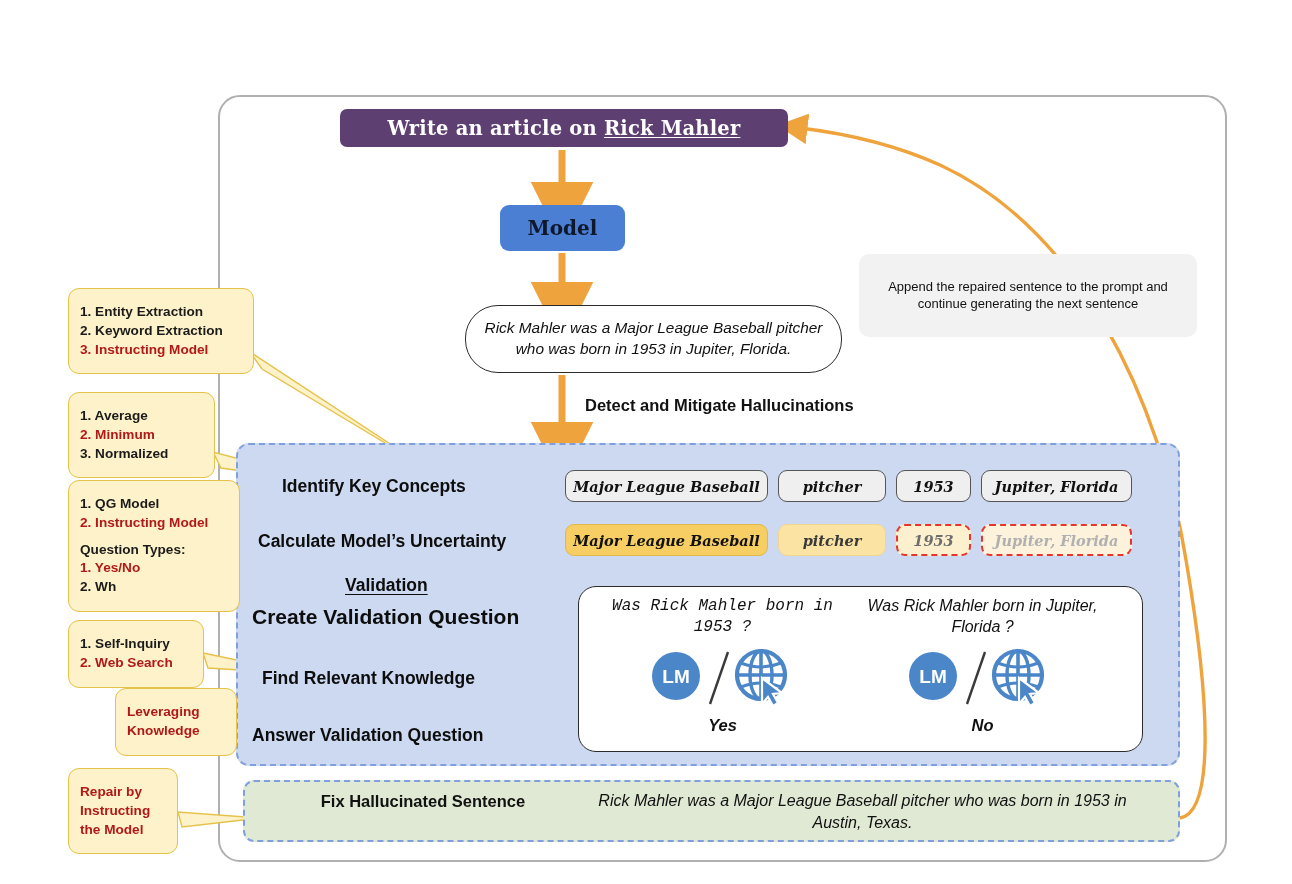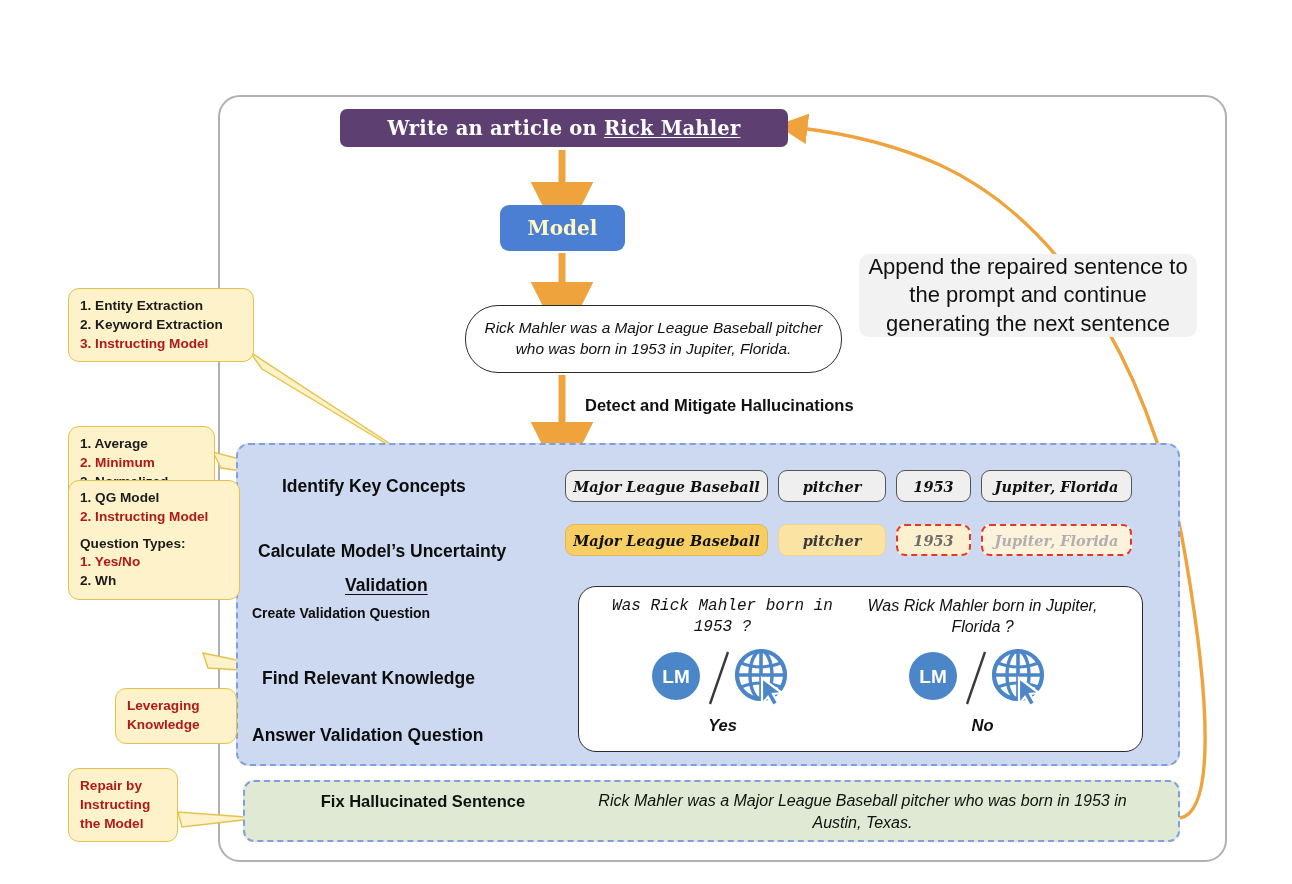--- a/index.html
+++ b/index.html
@@ -18,44 +18,44 @@
   
   .prompt-box{position:absolute;left:340px;top:109px;width:448px;height:38px;
     background:#5d3f72;border-radius:7px;display:flex;align-items:center;justify-content:center;}
   .prompt-box span{font-family:"DejaVu Serif", serif;font-weight:bold;font-size:19.5px;color:#ffffff;
     letter-spacing:.2px;}
   .prompt-box .underl{text-decoration:underline;text-underline-offset:2px;}
 
   
   .model-box{position:absolute;left:500px;top:205px;width:125px;height:46px;
     background:#4a7fd4;border-radius:9px;display:flex;align-items:center;justify-content:center;}
-  .model-box span{font-family:"DejaVu Serif", serif;font-weight:bold;font-size:20px;color:#fef9c3;}
+  .model-box span{font-family:"DejaVu Serif", serif;font-weight:bold;font-size:20px;color:#0f172a;}
 
   
   .sent-box{position:absolute;left:465px;top:305px;width:375px;height:66px;
     border:1.6px solid #2b2b2b;border-radius:33px;background:#fff;
     display:flex;align-items:center;justify-content:center;text-align:center;}
   .sent-box .t{font-style:italic;font-size:15.4px;line-height:1.35;color:#111;width:350px;}
 
   .detect-label{position:absolute;left:585px;top:396px;font-size:16.5px;font-weight:bold;color:#111;}
 
   
   .grey-callout{position:absolute;left:859px;top:254px;width:338px;height:83px;
     background:#f2f2f2;border-radius:10px;display:flex;align-items:center;justify-content:center;}
-  .grey-callout .t{font-size:22px;line-height:1.3;color:#111;text-align:center;width:320px;}
+  .grey-callout .t{font-size:13px;line-height:1.3;color:#111;text-align:center;width:320px;}
 
   
   .blue-panel{position:absolute;left:236px;top:443px;width:944px;height:323px;
     background:#ccd9f0;border:2.2px dashed #7fa0dd;border-radius:13px;box-sizing:border-box;}
 
   .row-label{position:absolute;font-weight:bold;color:#0d0d0d;white-space:nowrap;}
   .lbl-ikc{left:282px;top:476px;font-size:17.5px;}
-  .lbl-cmu{left:258px;top:531px;font-size:17.5px;margin-top:10px;}
+  .lbl-cmu{left:258px;top:531px;font-size:17.5px;}
   .lbl-validation{left:345px;top:575px;font-size:17.5px;text-decoration:underline;text-underline-offset:3px;}
-  .lbl-cvq{left:252px;top:605px;font-size:14px;}
+  .lbl-cvq{left:252px;top:605px;font-size:21px;}
   .lbl-frk{left:262px;top:668px;font-size:17.5px;}
   .lbl-avq{left:252px;top:725px;font-size:17.5px;}
 
   
   .chip-row{position:absolute;display:flex;align-items:center;}
   .chip{box-sizing:border-box;display:flex;align-items:center;justify-content:center;
     font-family:"DejaVu Serif", serif;font-weight:bold;font-style:italic;font-size:14.5px;
     border-radius:9px;height:32px;}
   .row-concepts{left:565px;top:470px;gap:10px;}
   .row-concepts .chip{background:#efefef;border:1.6px solid #555;color:#111;}
@@ -85,27 +85,27 @@
   
   .green-box{position:absolute;left:243px;top:780px;width:937px;height:62px;
     background:#dfe9d3;border:2.2px dashed #7fa0dd;border-radius:11px;box-sizing:border-box;}
   .green-left{position:absolute;left:268px;top:790px;width:310px;text-align:center;
     font-weight:bold;font-size:16.5px;line-height:1.35;color:#111;}
   .green-right{position:absolute;left:590px;top:790px;width:545px;text-align:center;
     font-style:italic;font-size:16px;line-height:1.35;color:#111;}
 
   
   .ann{position:absolute;background:#fdf2c9;border:1.8px solid #e6c24a;border-radius:11px;
-    box-sizing:border-box;padding:8px 11px;}
+    box-sizing:border-box;padding:14px 11px;}
   .ann div{font-size:13.6px;font-weight:bold;line-height:1.38;color:#1b1b1b;white-space:nowrap;}
   .ann div.red{color:#b01919;}
   .ann div.sp{height:8px;}
 
   .ann1{left:68px;top:288px;width:186px;}
-  .ann2{left:68px;top:392px;width:147px;margin-top:34px;}
+  .ann2{left:68px;top:392px;width:147px;}
   .ann3{left:68px;top:480px;width:172px;}
   .ann4{left:68px;top:620px;width:136px;}
   .ann5{left:68px;top:688px;width:122px;margin-left:47px;}
   .ann6{left:68px;top:768px;width:110px;}
 </style>
 </head>
 <body>
 
 <div id="stage">
 
@@ -240,20 +240,24 @@
 
   <div class="ann ann3">
     <div>1. QG Model</div>
     <div class="red">2. Instructing Model</div>
     <div class="sp"></div>
     <div>Question Types:</div>
     <div class="red">1. Yes/No</div>
     <div>2. Wh</div>
   </div>
 
+  <div class="ann ann4">
+    <div>1. Self-Inquiry</div>
+    <div class="red">2. Web Search</div>
+  </div>
 
   <div class="ann ann5">
     <div class="red">Leveraging</div>
     <div class="red">Knowledge</div>
   </div>
 
   <div class="ann ann6">
     <div class="red">Repair by</div>
     <div class="red">Instructing</div>
     <div class="red">the Model</div>

